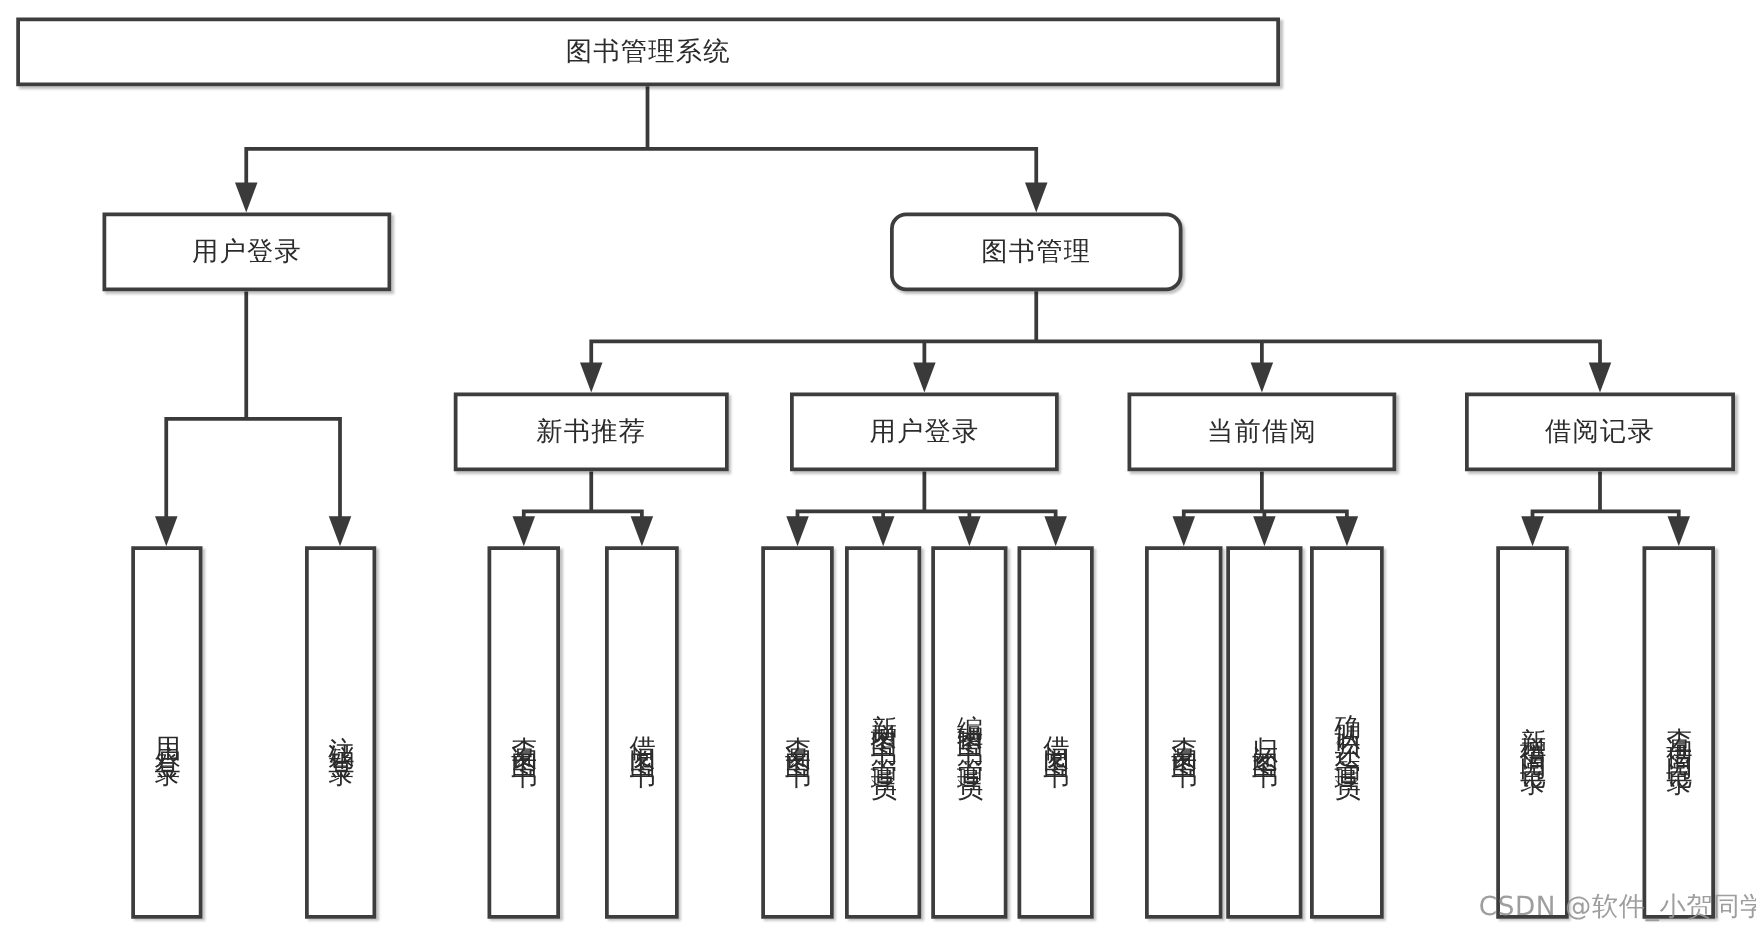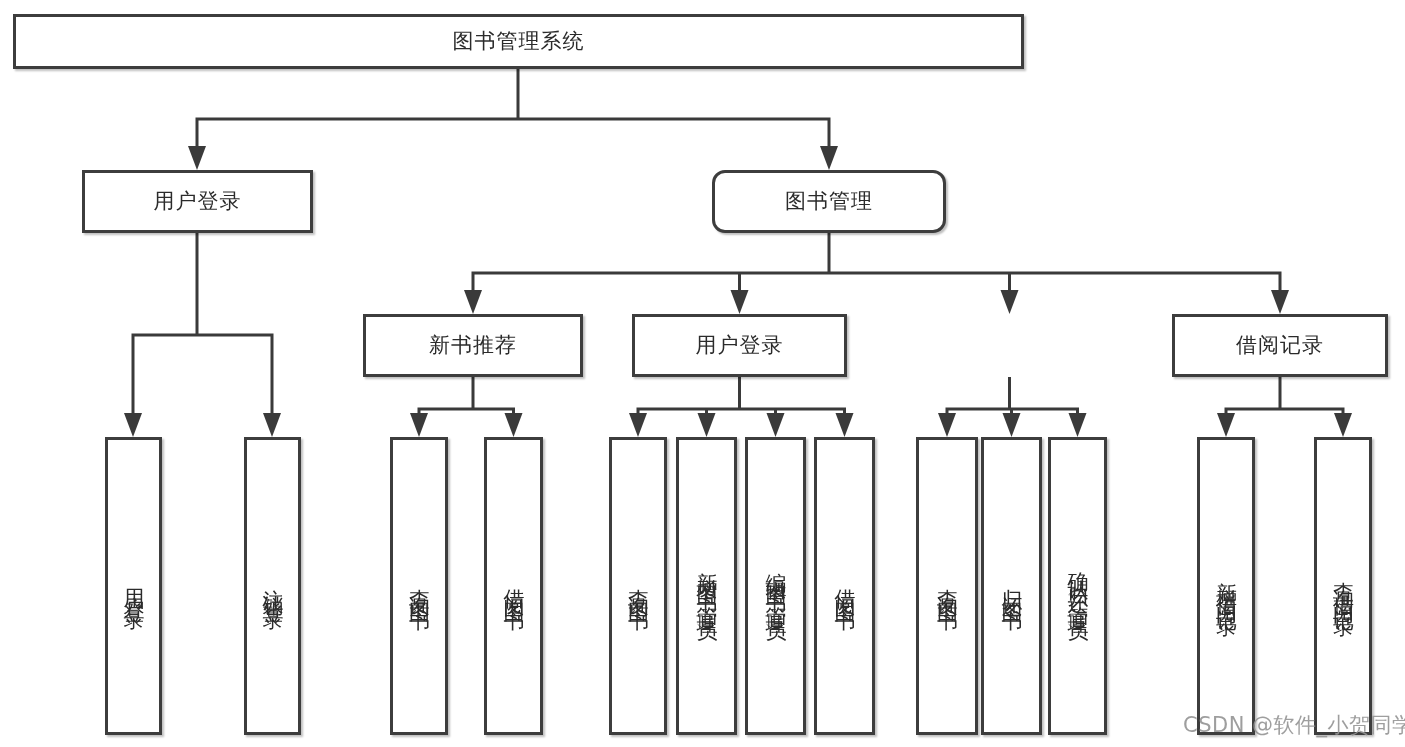--- a/index.html
+++ b/index.html
@@ -104,20 +104,23 @@
   <div class="box h" style="left:712px; top:170px; width:234px; height:63px;border-radius:13px;">
     <span>图书管理</span>
   </div>
 
   <div class="box h" style="left:363px; top:314px; width:220px; height:63px;">
     <span>新书推荐</span>
   </div>
   <div class="box h" style="left:632px; top:314px; width:215px; height:63px;">
     <span>用户登录</span>
   </div>
+  <div class="box h" style="left:902px; top:314px; width:215px; height:63px;">
+    <span>当前借阅</span>
+  </div>
   <div class="box h" style="left:1172px; top:314px; width:216px; height:63px;">
     <span>借阅记录</span>
   </div>
 
   <div class="box v" style="left:105px; top:437px; width:57px; height:298px;">
     <span>用户登录</span>
   </div>
   <div class="box v" style="left:244px; top:437px; width:57px; height:298px;">
     <span>注销登录</span>
   </div>

